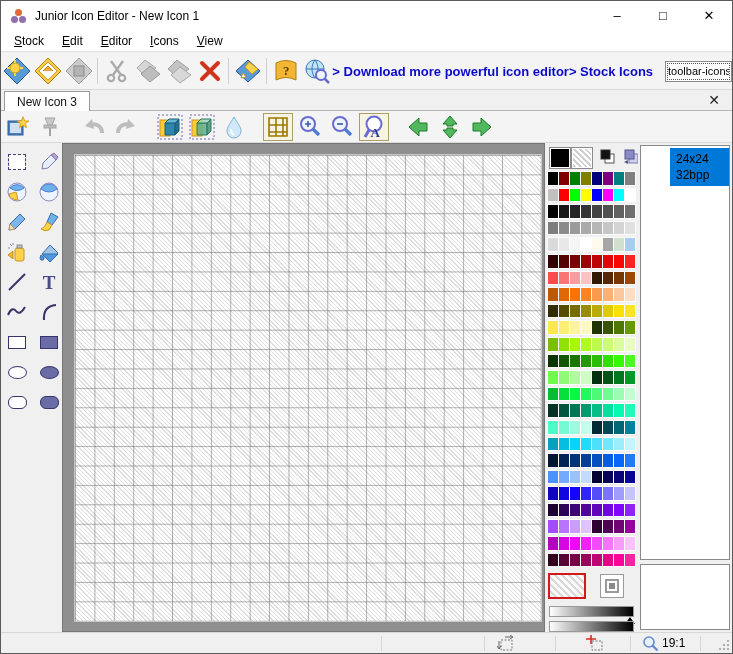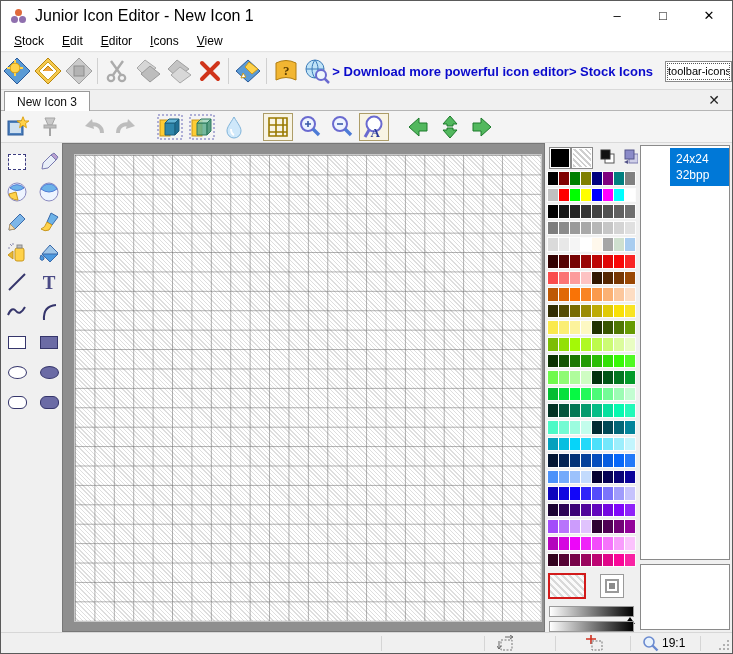--- a/index.html
+++ b/index.html
@@ -9,21 +9,21 @@
     font-family:"Liberation Sans", sans-serif; font-size:12px; color:#111;
     box-shadow:0 0 0 1px #5a5a5a inset; overflow:hidden;
   }
   
   .titlebar { position:absolute; left:1px; top:1px; right:1px; height:29px; background:#ffffff; display:flex; align-items:center; }
   .appicon { position:relative; width:16px; height:14px; margin:0 8px 0 10px; }
   .appicon i { position:absolute; width:7px; height:7px; border-radius:50%; }
   .appicon .d1 { left:4px; top:0; background:#e06a3c; }
   .appicon .d2 { left:0; top:7px; background:#8f6fae; }
   .appicon .d3 { left:8px; top:7px; background:#8f6fae; }
-  .title-text { font-size:16px; color:#000; }
+  .title-text { font-size:12px; color:#000; }
   .wincontrols { margin-left:auto; display:flex; height:100%; }
   .winbtn { width:46px; height:100%; display:flex; align-items:center; justify-content:center; font-size:13px; color:#000; cursor:default; }
   
   .menubar { position:absolute; left:1px; top:30px; right:1px; height:22px; background:#ffffff; display:flex; align-items:center; padding-left:4px; border-bottom:1px solid #e3e3e3; }
   .menu-item { padding:2px 9px; color:#000; }
   .menu-item::first-letter { text-decoration:underline; }
   
   .toolbar1 { position:absolute; left:1px; top:53px; right:1px; height:37px; background:#f4f4f4; border-bottom:1px solid #d9d9d9; display:flex; align-items:center; }
   .tb-btn { width:34px; height:34px; display:flex; align-items:center; justify-content:center; border:1px solid transparent; }
   .tb-sep { width:1px; height:26px; background:#d0d0d0; margin:0 3px; }
@@ -76,21 +76,21 @@
   .inv-in2 { width:6px; height:6px; background:#8a8a8a; }
   .gslider { position:absolute; left:4px; width:85px; height:11px; border:1px solid #9a9a9a; background:linear-gradient(to right,#ffffff,#000000); }
   .gs1 { top:463px; } .gs2 { top:478px; }
   .gmark { position:absolute; width:0; height:0; border-left:5px solid transparent; border-right:5px solid transparent; border-bottom:7px solid #000; }
   .gm1 { left:80px; top:474px; } .gm2 { left:0px; top:489px; }
   
   .rightpanel { position:absolute; left:638px; top:143px; right:1px; bottom:22px; background:#f0f0f0; }
   .formatlist { position:absolute; left:2px; top:2px; right:2px; height:415px; background:#fff; border:1px solid #8a8a8a; }
   .fl-item { display:flex; margin:2px 0 0 0; }
   .fl-icon-zone { width:29px; }
-  .fl-sel { flex:1; color:#ffffff; padding:3px 6px; line-height:16px; font-size:12px; }
+  .fl-sel { flex:1; color:#000000; padding:3px 6px; line-height:16px; font-size:12px; }
   .previewbox { position:absolute; left:2px; top:421px; right:2px; bottom:2px; background:#fff; border:1px solid #8a8a8a; }
   
   .statusbar { position:absolute; left:1px; right:1px; bottom:1px; height:21px; background:#f0f0f0; border-top:1px solid #d7d7d7; }
   .sb-sep { position:absolute; top:3px; width:1px; height:15px; background:#d5d5d5; }
   .sb-ico { position:absolute; top:2px; }
   .sb-zoom { position:absolute; left:661px; top:3px; font-size:12px; color:#000; }
   .grip { position:absolute; right:2px; bottom:2px; }
   svg { display:block; }
 </style>
 </head>

